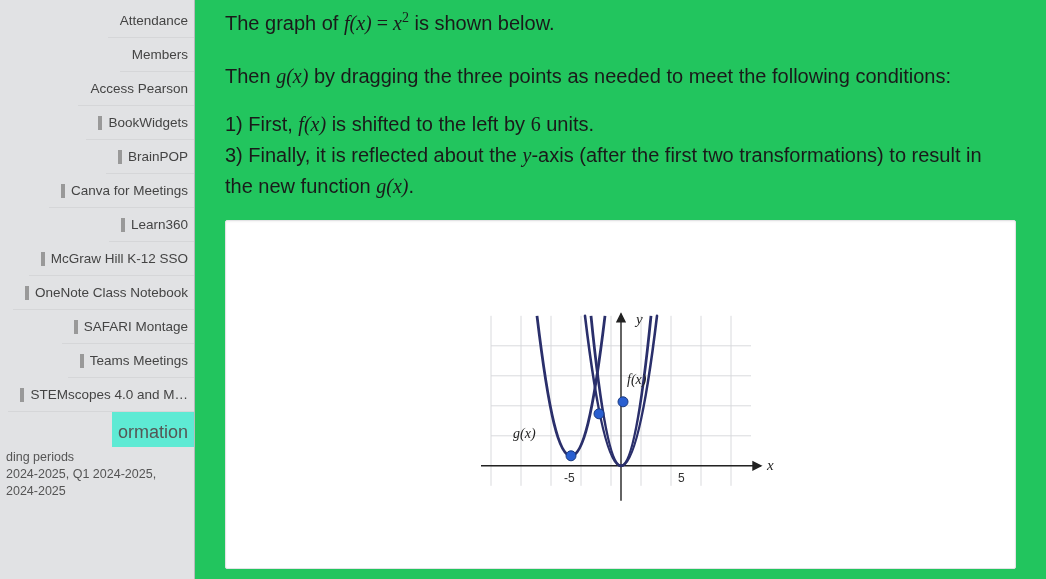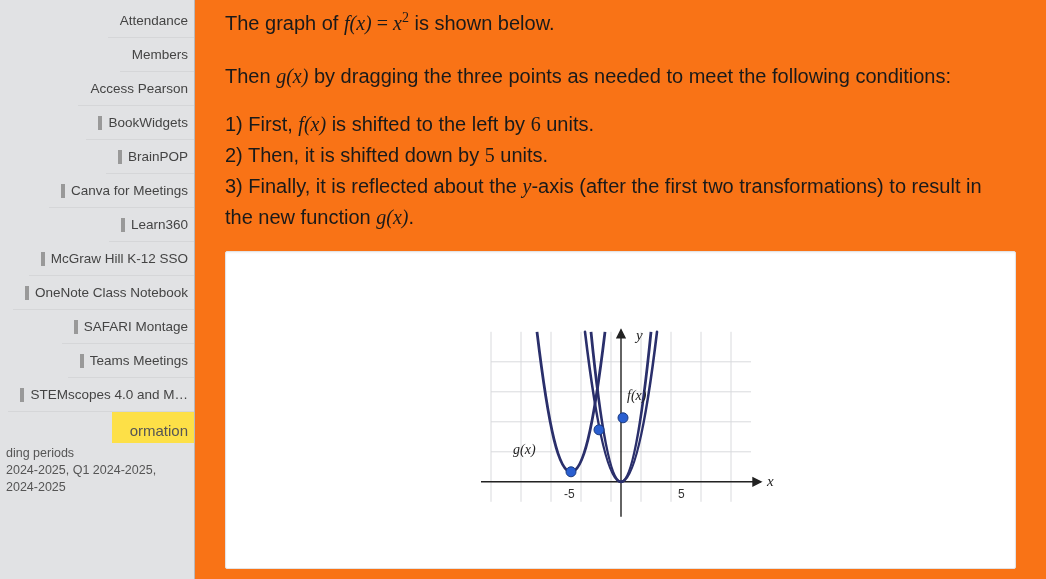--- a/index.html
+++ b/index.html
@@ -33,35 +33,35 @@
     gap: 6px;
   }
   .nav-item .bar {
     width: 4px;
     height: 14px;
     background: #999;
     display: inline-block;
     flex-shrink:0;
   }
   .section-heading {
-    padding: 10px 6px 4px 18px;
-    font-size: 15px;
+    padding: 10px 6px 4px 6px;
+    font-size: 18px;
     color: #555;
-    background: #fde047;
+    background: #5eead4;
   }
   .sub-text {
     padding: 2px 6px 10px 6px;
     font-size: 12.5px;
     line-height: 1.35;
     color: #555;
   }
   .content {
     flex: 1;
     padding: 2px 30px 10px 30px;
-    background: #f97316;
+    background: #22c55e;
     overflow: hidden;
     display: flex;
     flex-direction: column;
     color: #1a1a1a;
   }
   .math-line {
     font-size: 20px;
     line-height: 1.45;
     margin: 6px 0 14px 0;
     font-weight: 500;
@@ -177,23 +177,20 @@
     <span>The graph of </span><span class="fn"><span>f(x)</span></span><span class="rm"> = </span><span class="fn"><span>x</span><sup>2</sup></span><span> is shown below.</span>
   </p>
 
   <p class="para">
     <span>Then </span><span class="fn">g(x)</span><span> by dragging the three points as needed to meet the following conditions:</span>
   </p>
 
   <div class="steps">
     <div>
       <span>1) First, </span><span class="fn">f(x)</span><span> is shifted to the left by </span><span class="rm">6</span><span> units.</span>
-    </div>
-    <div>
-      <span>2) Then, it is shifted down by </span><span class="rm">5</span><span> units.</span>
     </div>
     <div>
       <span>3) Finally, it is reflected about the </span><span class="fn">y</span><span>-axis (after the first two transformations) to result in the new function </span><span class="fn">g(x)</span><span>.</span>
     </div>
   </div>
 
   <div class="graph-card">
     <div class="graph-wrap">
       <svg class="graph" width="340" height="210" viewBox="0 0 340 210">
 

